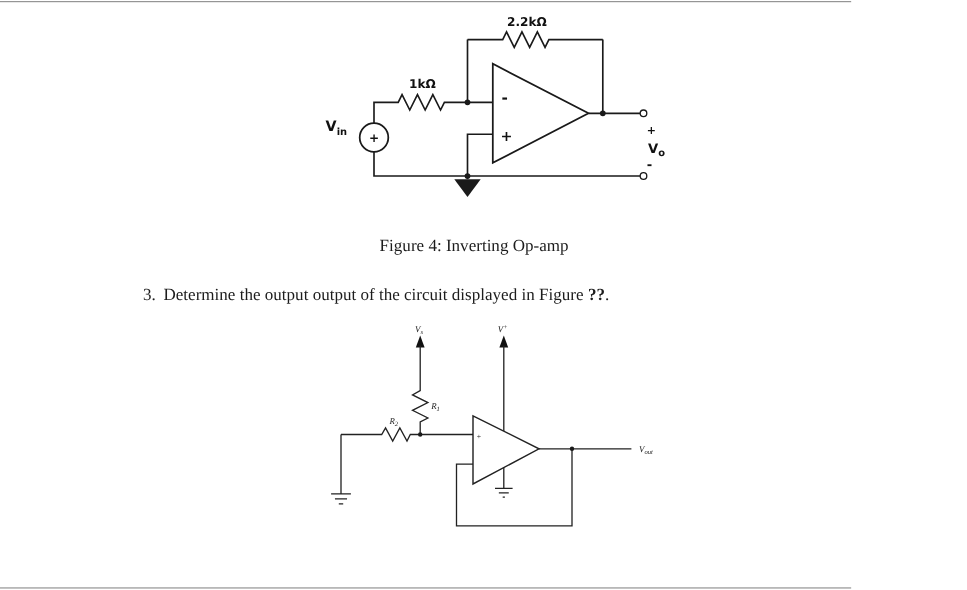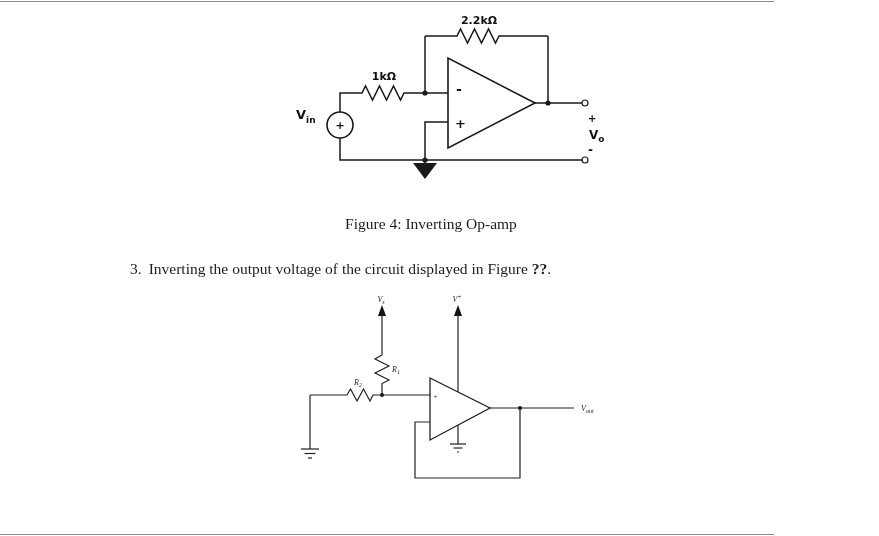--- a/index.html
+++ b/index.html
@@ -77,21 +77,21 @@
     <text class="lbl" font-size="11" text-anchor="middle" x="340" y="129">+</text>
     <text class="lbl" font-size="14" x="456" y="94">-</text>
     <text class="lbl" font-size="13" x="455" y="128">+</text>
     <text class="lbl" font-size="10" x="588" y="122">+</text>
     <text class="lbl" x="589" y="139"><tspan font-size="12">V</tspan><tspan font-size="9" dy="3">o</tspan></text>
     <text class="lbl" font-size="12" x="588" y="154">-</text>
   </svg>
 
   <div class="caption cap4">Figure 4: Inverting Op-amp</div>
 
-  <p class="problem"><span class="pnum">3.</span><span>Inverting the output voltage of the circuit displayed in Figure</span><span class="pref">??</span><span>.</span></p>
+  <p class="problem"><span class="pnum">3.</span><span>Determine the output output of the circuit displayed in Figure</span><span class="pref">??</span><span>.</span></p>
 
   <svg class="fig fig5" viewBox="288 293 322 205" xmlns="http://www.w3.org/2000/svg">
 
     <polygon class="arr5" points="378,316 386,316 382,305"></polygon>
     <path class="wire5" d="M382,314 V355 L375,359 L389,366 L375,373 L389,380 L382,383.5 V395"></path>
 
     <polygon class="arr5" points="454,316 462,316 458,305"></polygon>
     <path class="wire5" d="M458,314 V392"></path>
 
     <path class="wire5" d="M310,395 H347 L350.5,389 L357,401 L363.5,389 L370,401 L373,395 H430"></path>

